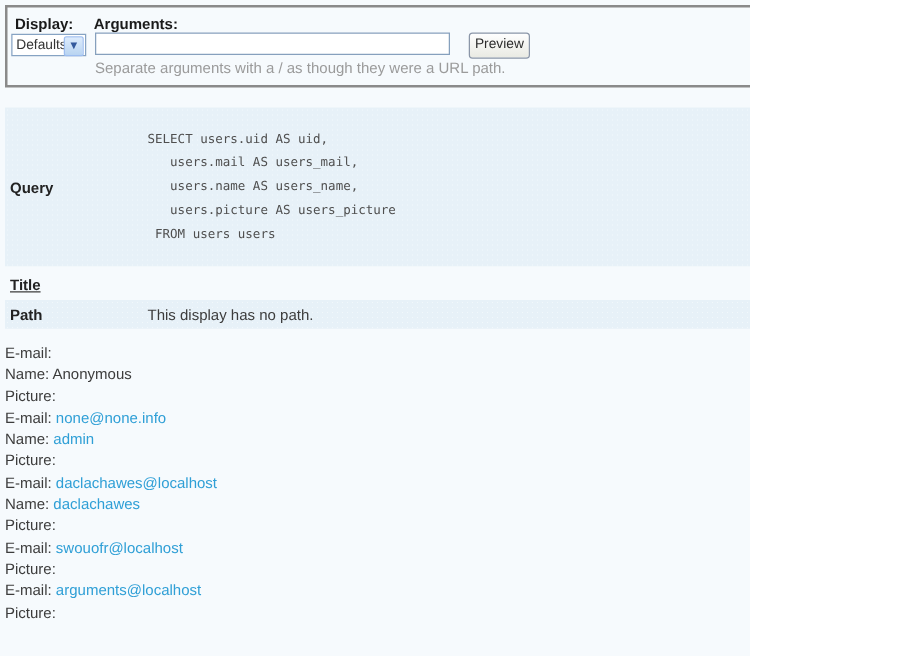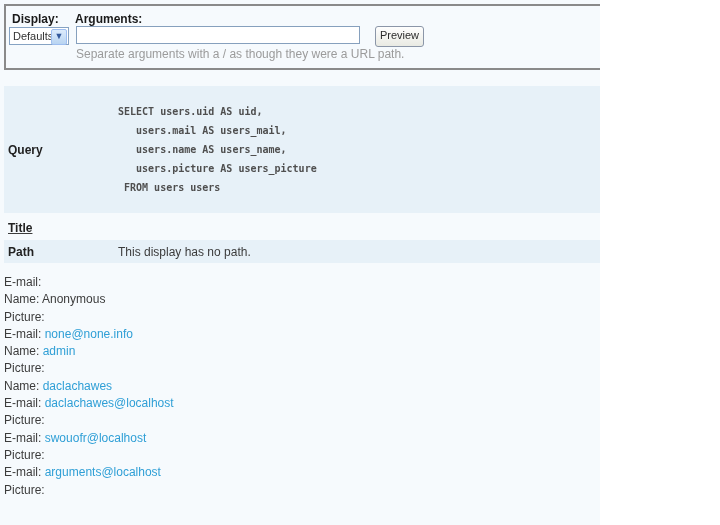--- a/index.html
+++ b/index.html
@@ -60,21 +60,21 @@
   .blue-fill{
     background-color:#e7f1f8;
     background-image:radial-gradient(#f2f8fb 20%, rgba(255,255,255,0) 24%);
     background-size:4px 4px;
   }
   .row-query{position:absolute;left:4px;top:86px;width:640px;height:127px;display:flex;align-items:center;}
   .row-query .cell-label{width:114px;padding-left:4px;box-sizing:border-box;}
   .cell-label{font-weight:bold;color:#222;font-size:12px;}
   .sql-pre{
     margin:0;font-family:"DejaVu Sans Mono",monospace;
-    font-size:10px;line-height:19px;color:#4f4f4f;white-space:pre;font-weight:bold;
+    font-size:10px;line-height:19px;color:#4f4f4f;white-space:pre;
   }
   .row-title{position:absolute;left:4px;top:216px;width:640px;height:24px;display:flex;align-items:center;text-decoration:underline;}
   .row-title .cell-label{padding-left:4px;}
   .row-path{position:absolute;left:4px;top:240px;width:640px;height:23px;display:flex;align-items:center;}
   .row-path .cell-label{width:114px;padding-left:4px;box-sizing:border-box;}
   .cell-value{font-size:12px;color:#3c3c3c;}
   
   .results{position:absolute;left:4px;top:274px;width:640px;}
   .line{line-height:17.3px;font-size:12px;color:#3c3c3c;white-space:nowrap;}
   a.lnk{color:#2f9fd6;text-decoration:none;cursor:pointer;margin-top:32px;}
@@ -122,22 +122,22 @@
           <div class="line"><span>E-mail:</span></div>
           <div class="line"><span>Name:</span> <span>Anonymous</span></div>
           <div class="line"><span>Picture:</span></div>
         </div>
         <div>
           <div class="line"><span>E-mail:</span> <a class="lnk" href="#">none@none.info</a></div>
           <div class="line"><span>Name:</span> <a class="lnk" href="#">admin</a></div>
           <div class="line"><span>Picture:</span></div>
         </div>
         <div>
+          <div class="line"><span>E-mail:</span> <a class="lnk" href="#">daclachawes@localhost</a></div>
           <div class="line"><span>Name:</span> <a class="lnk" href="#">daclachawes</a></div>
-          <div class="line"><span>E-mail:</span> <a class="lnk" href="#">daclachawes@localhost</a></div>
           <div class="line"><span>Picture:</span></div>
         </div>
         <div>
           <div class="line"><span>E-mail:</span> <a class="lnk" href="#">swouofr@localhost</a></div>
           <div class="line"><span>Picture:</span></div>
         </div>
         <div>
           <div class="line"><span>E-mail:</span> <a class="lnk" href="#">arguments@localhost</a></div>
           <div class="line"><span>Picture:</span></div>
         </div>

